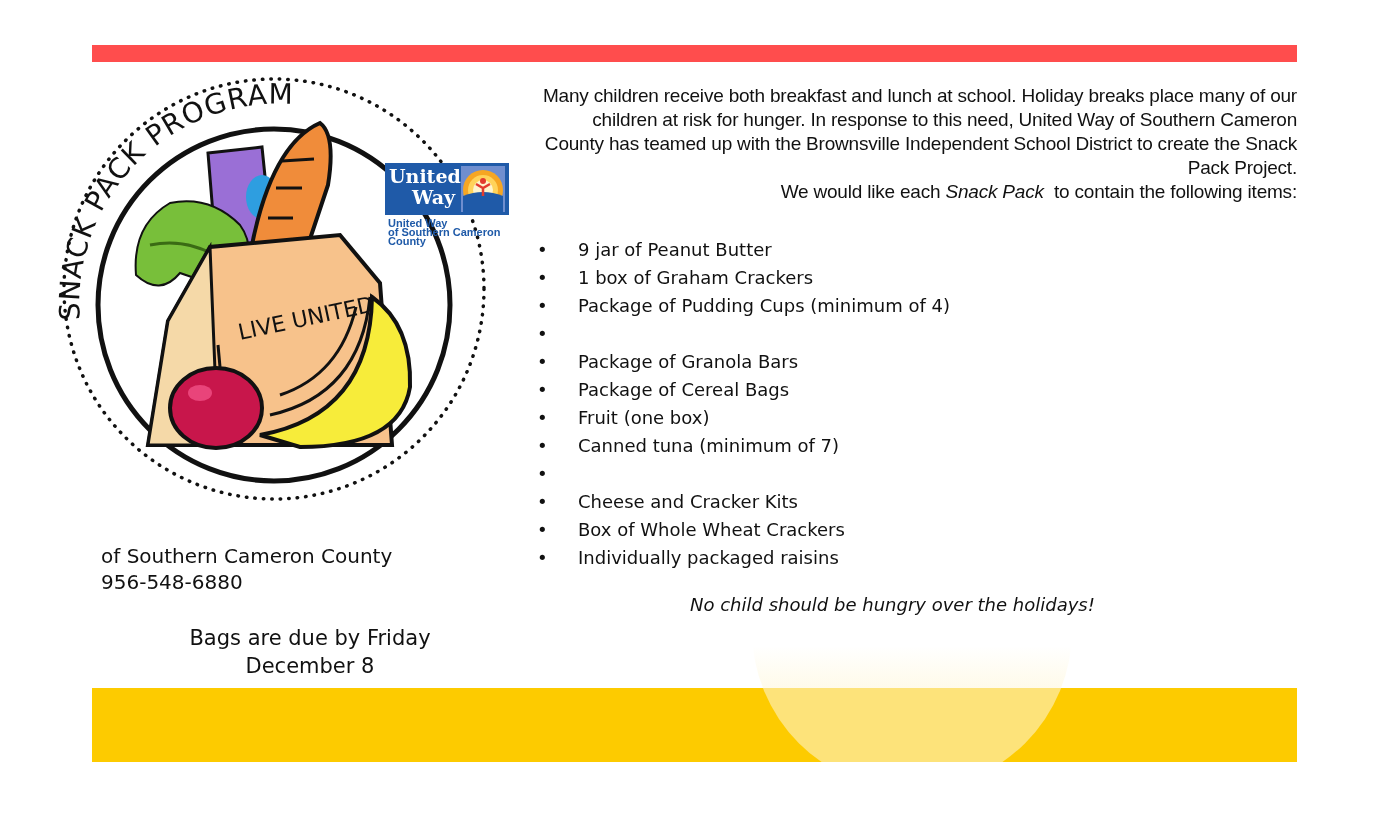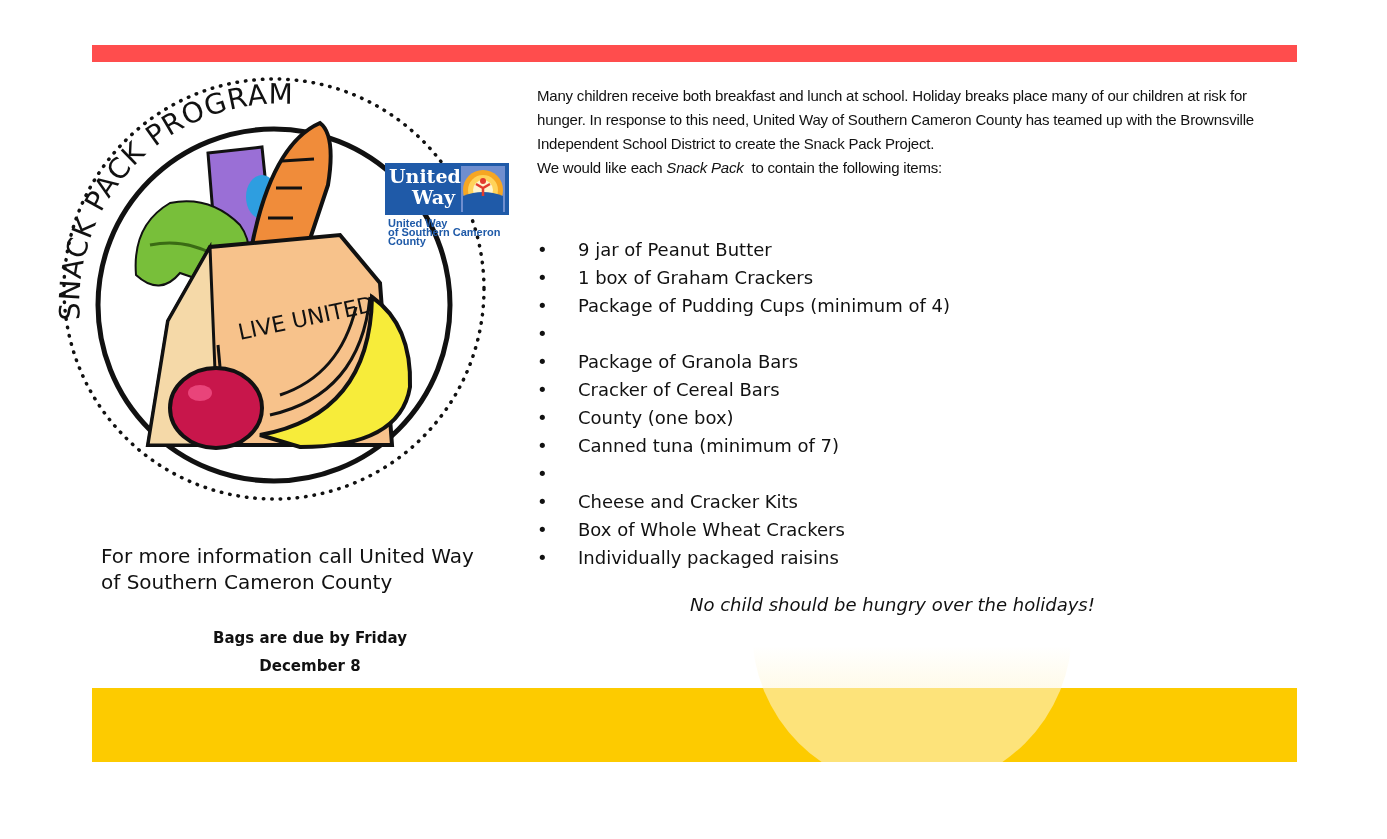--- a/index.html
+++ b/index.html
@@ -8,31 +8,31 @@
     .bottom-band { position:absolute; left:92px; top:688px; width:1205px; height:74px; background:#fdcb00; overflow:hidden; }
     .sun { position:absolute; left:752px; top:470px; width:320px; height:320px; border-radius:50%; background:#fde37a; }
     .sun-clip { position:absolute; left:0; top:600px; width:1387px; height:162px; overflow:hidden; }
     .sun-upper { position:absolute; left:752px; top:-130px; width:320px; height:320px; border-radius:50%; background:linear-gradient(to bottom, rgba(253,227,122,0) 0%, rgba(253,227,122,0) 55%, rgba(253,227,122,0.55) 100%); }
     .logo-art { position:absolute; left:40px; top:75px; width:480px; height:440px; }
     .uw-logo { position:absolute; left:385px; top:163px; width:128px; height:78px; }
     .uw-box { position:absolute; left:0; top:0; width:124px; height:52px; background:#1f5aa8; }
     .uw-word { position:absolute; left:4px; top:3px; color:#fff; font-family:"DejaVu Serif","Liberation Serif",serif; font-weight:bold; font-size:19px; line-height:21px; text-align:right; width:66px; }
     .uw-emblem { position:absolute; left:76px; top:3px; width:44px; height:46px; }
     .uw-caption { position:absolute; left:3px; top:56px; width:130px; color:#1f5aa8; font-family:"Liberation Sans",sans-serif; font-size:11px; font-weight:bold; line-height:9px; }
-    .intro { position:absolute; left:537px; top:84px; width:760px; font-family:"Liberation Sans",sans-serif; font-size:15px; line-height:24px; letter-spacing:-0.2px; }
+    .intro { position:absolute; left:537px; top:84px; width:760px; font-family:"Liberation Sans",sans-serif; font-size:19px; line-height:24px; letter-spacing:-0.2px;text-align:right; }
     .intro p { margin:0; }
     .intro .want { }
     .intro em { font-style:italic; }
     .items { position:absolute; left:537px; top:236px; margin:0; padding:0; list-style:none; font-family:"DejaVu Sans",sans-serif; font-size:18px; }
     .items li { height:28px; line-height:28px; position:relative; padding-left:41px; white-space:nowrap; }
     .items li .bullet { position:absolute; left:0; top:0; width:10px; font-size:18px; }
     .tagline { position:absolute; left:690px; top:594px; font-family:"DejaVu Sans",sans-serif; font-style:italic; font-size:18px; }
     .contact { position:absolute; left:101px; top:543px; width:430px; font-family:"DejaVu Sans",sans-serif; font-size:20px; line-height:26px; }
     .contact p { margin:0; }
-    .due { position:absolute; left:101px; top:624px; width:418px; text-align:center; font-family:"DejaVu Sans",sans-serif; font-weight:bold; font-size:15px; line-height:28px; }
+    .due { position:absolute; left:101px; top:624px; width:418px; text-align:center; font-family:"DejaVu Sans",sans-serif; font-weight:normal; font-size:21px; line-height:28px; }
     .due p { margin:0; }
   </style>
 </head>
 <body>
 
 <div class="top-bar"></div>
 
 <div class="logo-art">
   <svg width="480" height="440" viewBox="0 0 480 440">
     <defs>
@@ -98,34 +98,34 @@
   <p>Many children receive both breakfast and lunch at school. Holiday breaks place many of our children at risk for hunger. In response to this need, United Way of Southern Cameron County has teamed up with the Brownsville Independent School District to create the Snack Pack Project.</p>
   <p class="want"><span>We would like each </span><em>Snack Pack</em><span style="white-space:pre">  to contain the following items:</span></p>
 </div>
 
 <ul class="items">
   <li><span class="bullet">•</span><span>9 jar of Peanut Butter</span></li>
   <li><span class="bullet">•</span><span>1 box of Graham Crackers</span></li>
   <li><span class="bullet">•</span><span>Package of Pudding Cups (minimum of 4)</span></li>
   <li><span class="bullet">•</span></li>
   <li><span class="bullet">•</span><span>Package of Granola Bars</span></li>
-  <li><span class="bullet">•</span><span>Cracker of Cereal Bars</span></li>
-  <li><span class="bullet">•</span><span>County (one box)</span></li>
+  <li><span class="bullet">•</span><span>Package of Cereal Bags</span></li>
+  <li><span class="bullet">•</span><span>Fruit (one box)</span></li>
   <li><span class="bullet">•</span><span>Canned tuna (minimum of 7)</span></li>
   <li><span class="bullet">•</span></li>
   <li><span class="bullet">•</span><span>Cheese and Cracker Kits</span></li>
   <li><span class="bullet">•</span><span>Box of Whole Wheat Crackers</span></li>
   <li><span class="bullet">•</span><span>Individually packaged raisins</span></li>
 </ul>
 
 <div class="tagline">No child should be hungry over the holidays!</div>
 
 <div class="contact">
-  <p>For more information call United Way</p>
   <p>of Southern Cameron County</p>
+  <p>956-548-6880</p>
 </div>
 
 <div class="due">
   <p>Bags are due by Friday</p>
   <p>December 8</p>
 </div>
 
 <div class="sun-clip">
   <div class="sun-upper"></div>
 </div>

